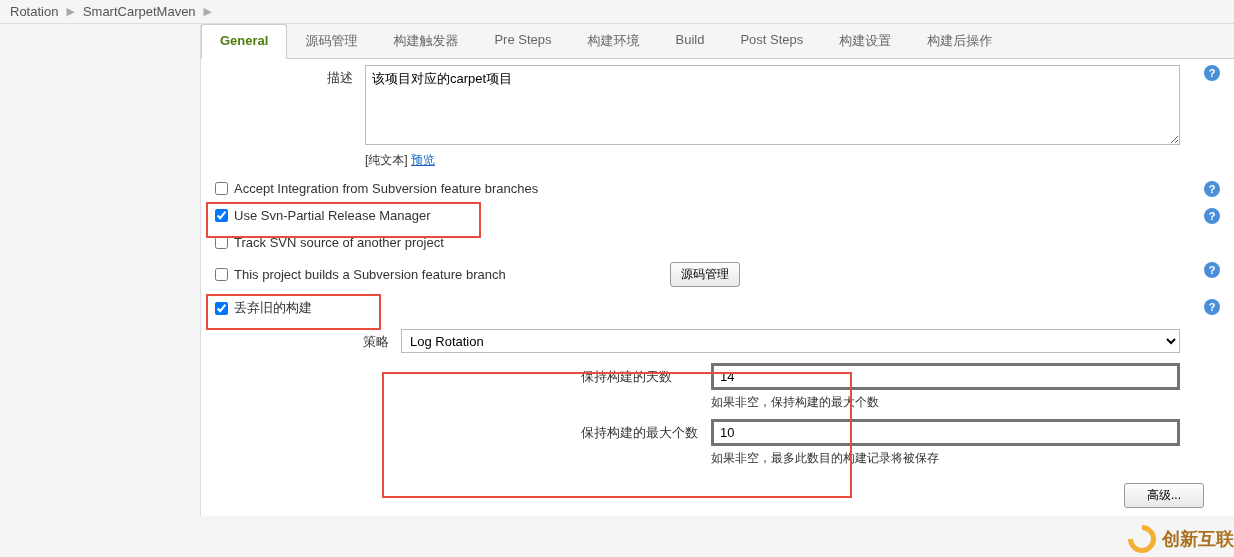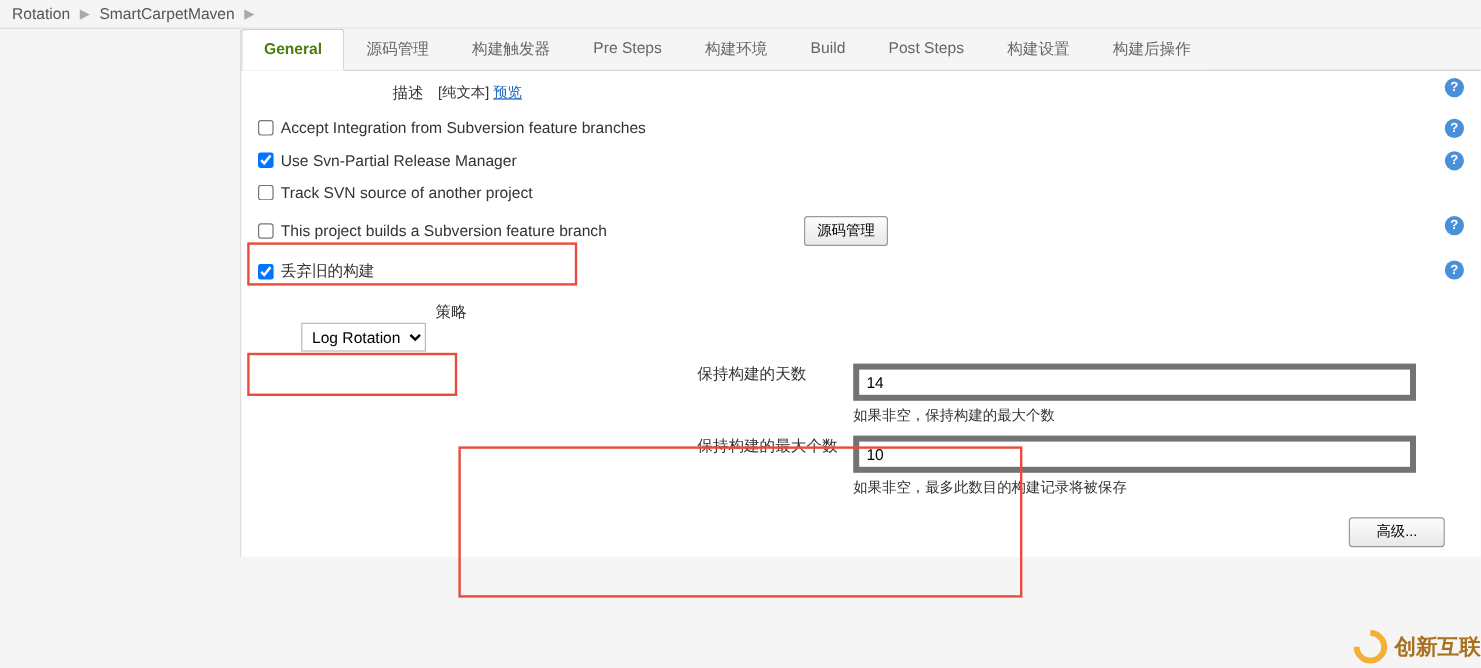--- a/index.html
+++ b/index.html
@@ -37,23 +37,23 @@
 
 .highlight1 { position: absolute; border: 2px solid #e74c3c; left: 206px; top: 202px; width: 275px; height: 36px; pointer-events: none; z-index: 50; }
 .highlight2 { position: absolute; border: 2px solid #e74c3c; left: 206px; top: 294px; width: 175px; height: 36px; pointer-events: none; z-index: 50; }
 .highlight3 { position: absolute; border: 2px solid #e74c3c; left: 382px; top: 372px; width: 470px; height: 126px; pointer-events: none; z-index: 50; }
 
 .button { border: 1px solid #999; border-radius: 3px; padding: 3px 10px; background: linear-gradient(#fdfdfd,#e8e8e8); font-size: 12px; cursor: pointer; }
 
 select.full { width: 100%; border: 1px solid #bbb; padding: 3px 4px; font-size: 13px; height: 24px; background:#fff; }
 
 .indent { margin-left: 180px; }
-.sub-row { display: flex; margin-bottom: 4px; }
+.sub-row { display: flex; align-items: center; margin-bottom: 4px; }
 .sub-row .sub-label { width: 130px; text-align: left; padding-right: 10px; }
-.sub-row input[type=text] { flex: 1; border: 5px solid #737373; padding: 3px 6px; font-size: 13px; }
+.sub-row input[type=text] { flex: 1; border: 3px solid #737373; padding: 3px 6px; font-size: 13px; }
 .hint { font-size: 12px; color: #333; margin-left: 130px; margin-bottom: 8px; }
 
 .advanced-wrap { text-align: right; padding: 8px 30px 8px 14px; }
 .advanced-wrap .button { padding: 3px 22px; }
 
 
 .watermark { position: absolute; right: 0; bottom: 4px; display: flex; align-items: center; gap: 6px; opacity: 0.9; }
 .watermark .ring { width: 28px; height: 28px; border: 5px solid #f6a821; border-left-color: transparent; border-radius: 50%; transform: rotate(45deg); }
 .watermark .txt { font-size: 18px; font-weight: bold; color: #a16207; }
 </style>
@@ -79,20 +79,21 @@
       <div class="tab">构建环境</div>
       <div class="tab">Build</div>
       <div class="tab">Post Steps</div>
       <div class="tab">构建设置</div>
       <div class="tab">构建后操作</div>
     </div>
 
     <div class="row">
       <div class="row-label">描述</div>
       <div class="row-field">
+        <textarea style="">该项目对应的carpet项目</textarea>
         <div class="sub-note">
           <span>[纯文本]</span>
           <a href="#">预览</a>
         </div>
       </div>
       <div class="help-icon">?</div>
     </div>
 
     <div class="checkbox-row">
       <input type="checkbox" style="">
@@ -118,21 +119,21 @@
       <button class="button" style="margin-right:466px">源码管理</button>
       <div class="help-icon">?</div>
     </div>
 
     <div class="checkbox-row">
       <input type="checkbox" checked="" style="">
       <label>丢弃旧的构建</label>
       <div class="help-icon">?</div>
     </div>
 
-    <div class="row" style="padding-left:50px;flex-direction:column;">
+    <div class="row" style="padding-left:50px;">
       <div class="row-label" style="width:150px;">策略</div>
       <div class="row-field">
         <select class="full">
           <option>Log Rotation</option>
         </select>
       </div>
     </div>
 
     <div class="indent" style="padding:4px 54px 0 200px;">
       <div class="sub-row">

